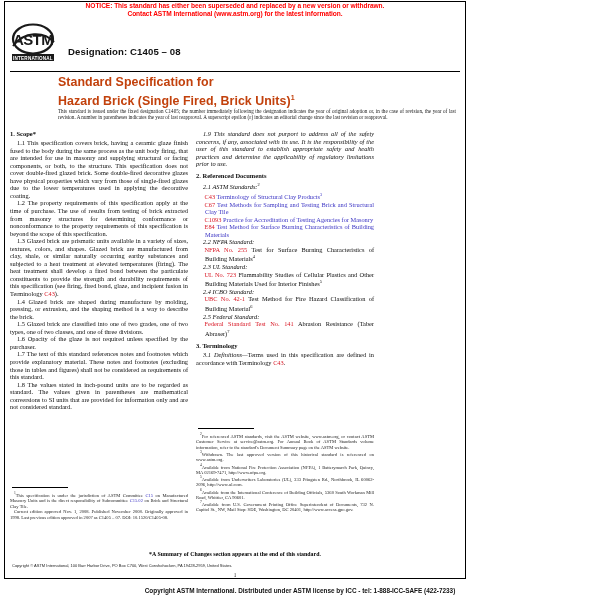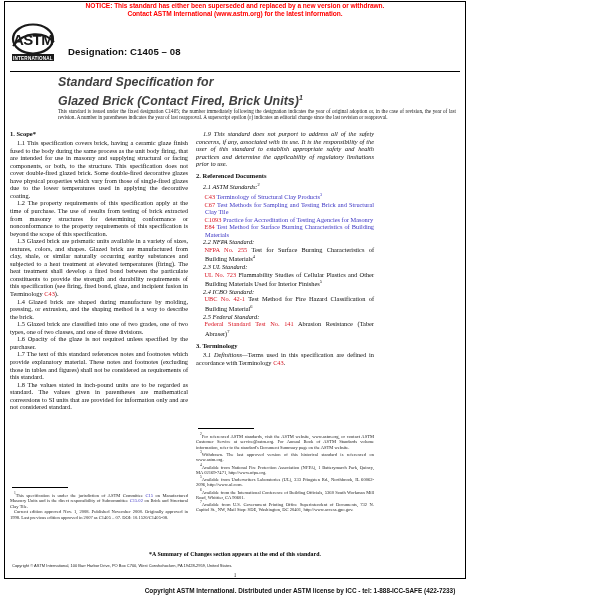--- a/index.html
+++ b/index.html
@@ -91,23 +91,22 @@
     position: absolute;
     left: 58px;
     top: 75px;
     width: 400px;
   }
   .title-line {
     font-family: "Liberation Sans", sans-serif;
     font-weight: bold;
     font-size: 12.4px;
     line-height: 15px;
-    color: #404040;
+    color: #c2410c;
     letter-spacing: 0.05px;
-    font-style: italic;
   }
   .title-line sup { font-size: 7px; vertical-align: super; }
 
   .preamble {
     position: absolute;
     left: 58px;
     top: 108px;
     width: 398px;
     font-family: "Liberation Serif", serif;
     font-size: 5.1px;
@@ -258,21 +257,21 @@
         <text x="23" y="37.6" font-family="Liberation Sans, sans-serif" font-size="4.6" font-weight="bold" fill="#ffffff" text-anchor="middle" letter-spacing="0.2">INTERNATIONAL</text>
       </svg>
     </div>
     <div class="designation">Designation: C1405 – 08</div>
   </div>
 
   <div class="rule-top"></div>
 
   <div class="title-block">
     <div class="title-line">Standard Specification for</div>
-    <div class="title-line"><span>Glazed Brick (Contact Fired, Brick Units)</span><sup>1</sup></div>
+    <div class="title-line"><span>Hazard Brick (Single Fired, Brick Units)</span><sup>1</sup></div>
   </div>
 
   <div class="preamble">This standard is issued under the fixed designation C1405; the number immediately following the designation indicates the year of original adoption or, in the case of revision, the year of last revision. A number in parentheses indicates the year of last reapproval. A superscript epsilon (ε) indicates an editorial change since the last revision or reapproval.</div>
 
   <div class="col col-left">
     <div class="sec-head first">1. Scope*</div>
 
     <p class="para">
       <span>1.1</span>
       <span>This specification covers brick, having a ceramic glaze finish fused to the body during the same process as the unit body firing, that are intended for use in masonry and supplying structural or facing components, or both, to the structure. This specification does not cover double-fired glazed brick. Some double-fired decorative glazes have physical properties which vary from those of single-fired glazes due to the lower temperatures used in applying the decorative coating.</span>

